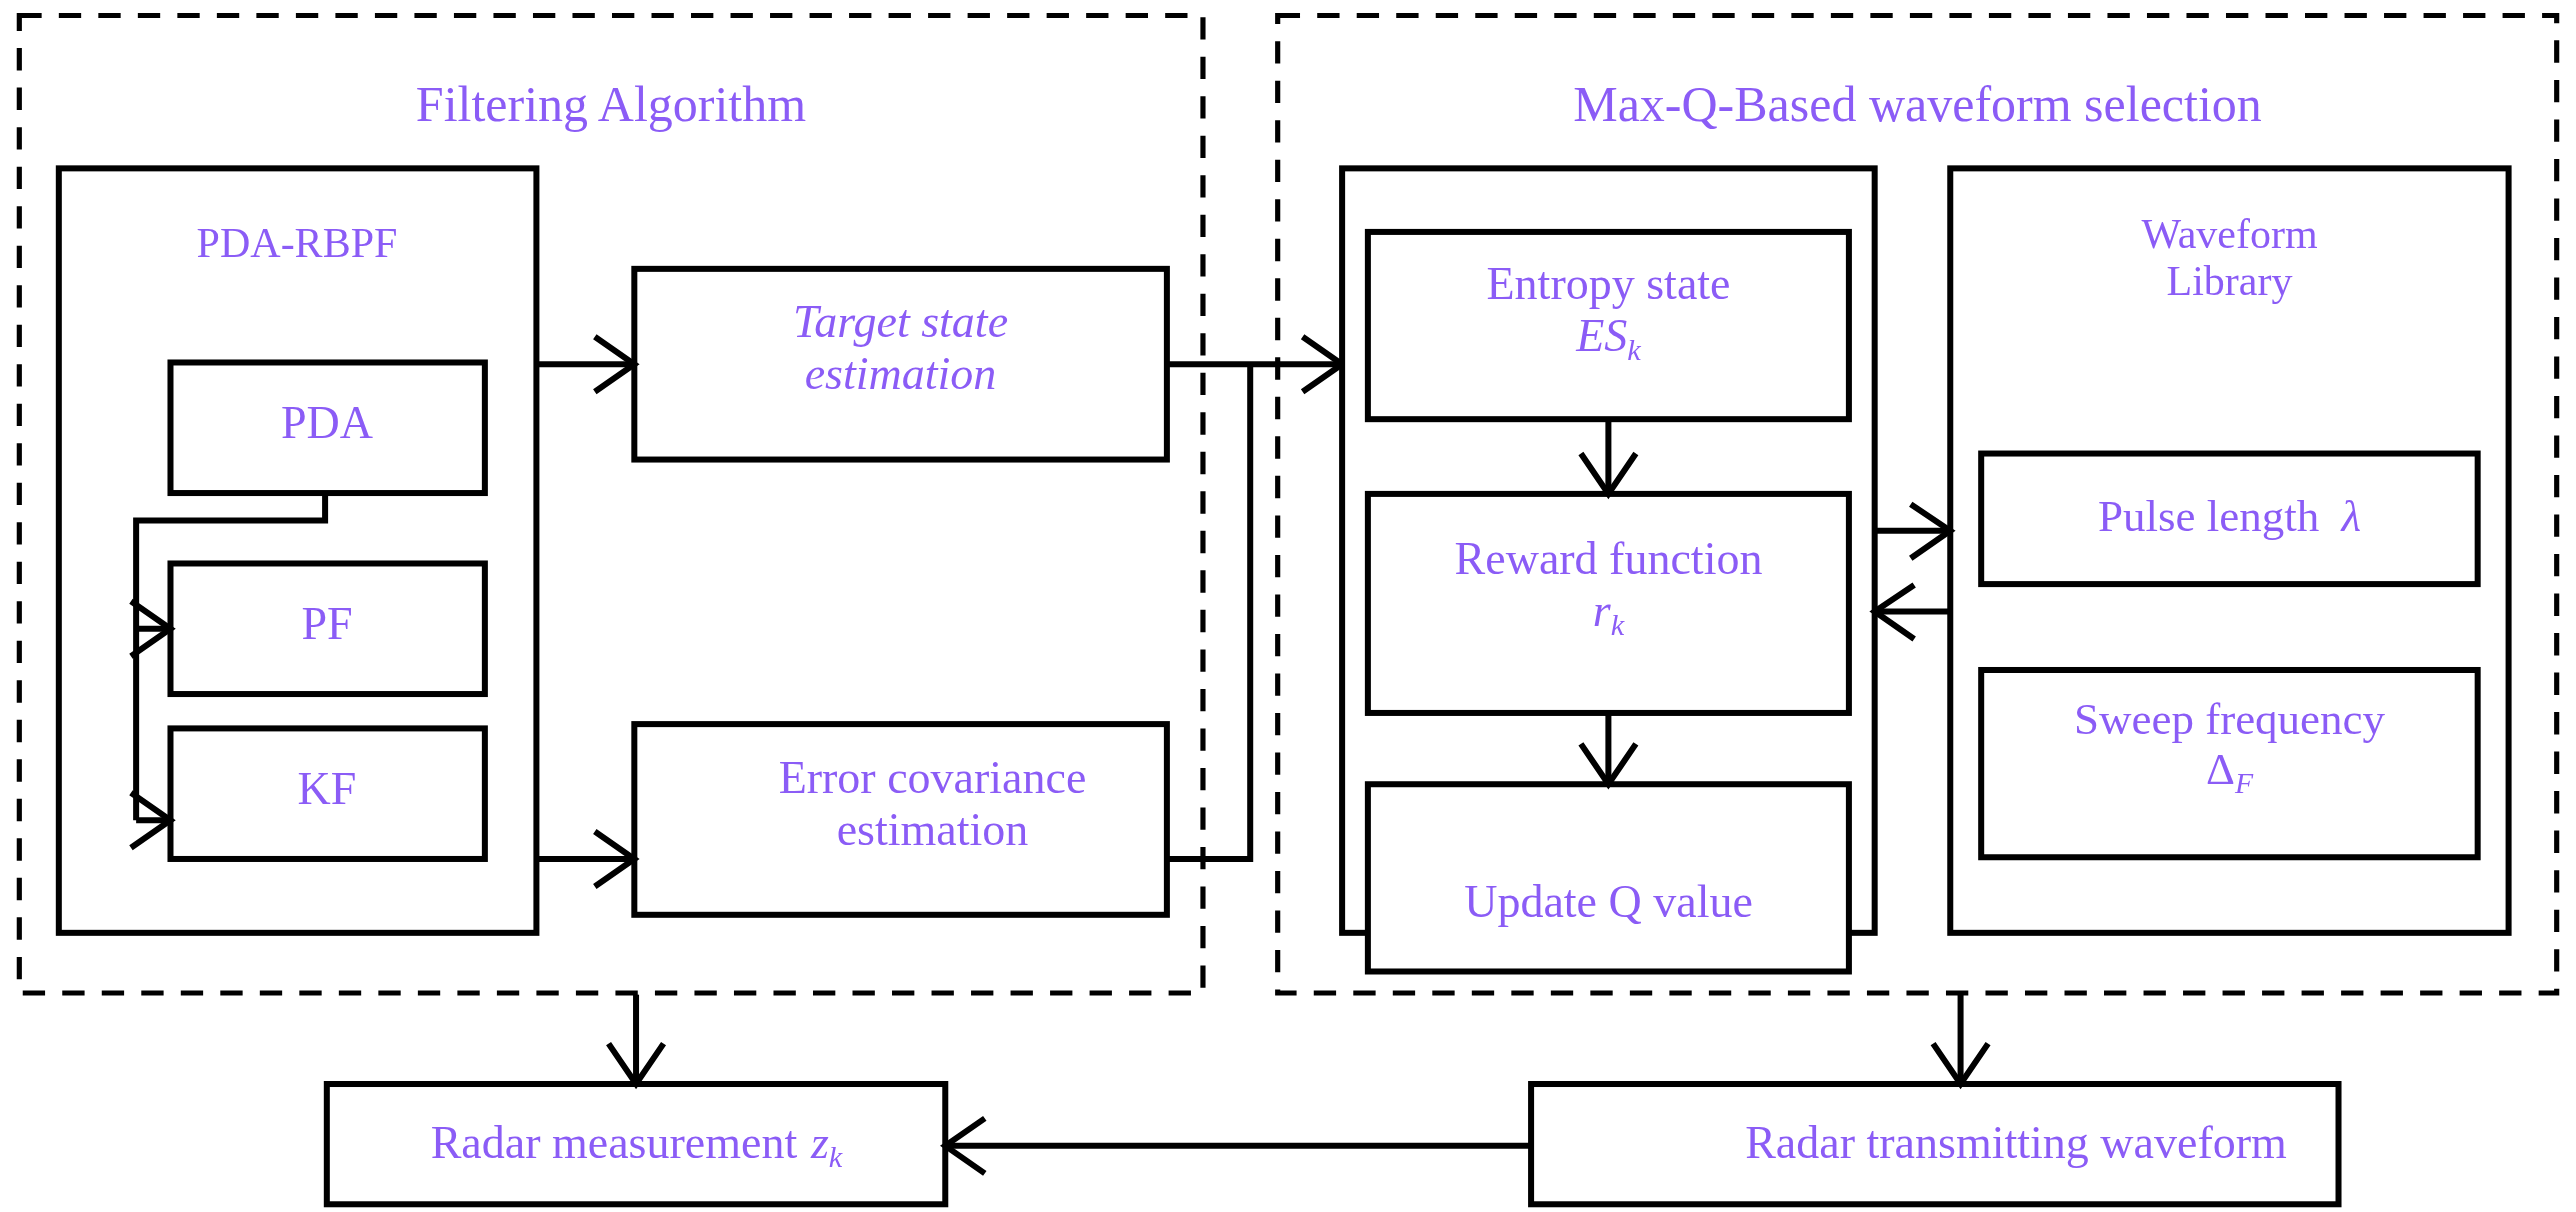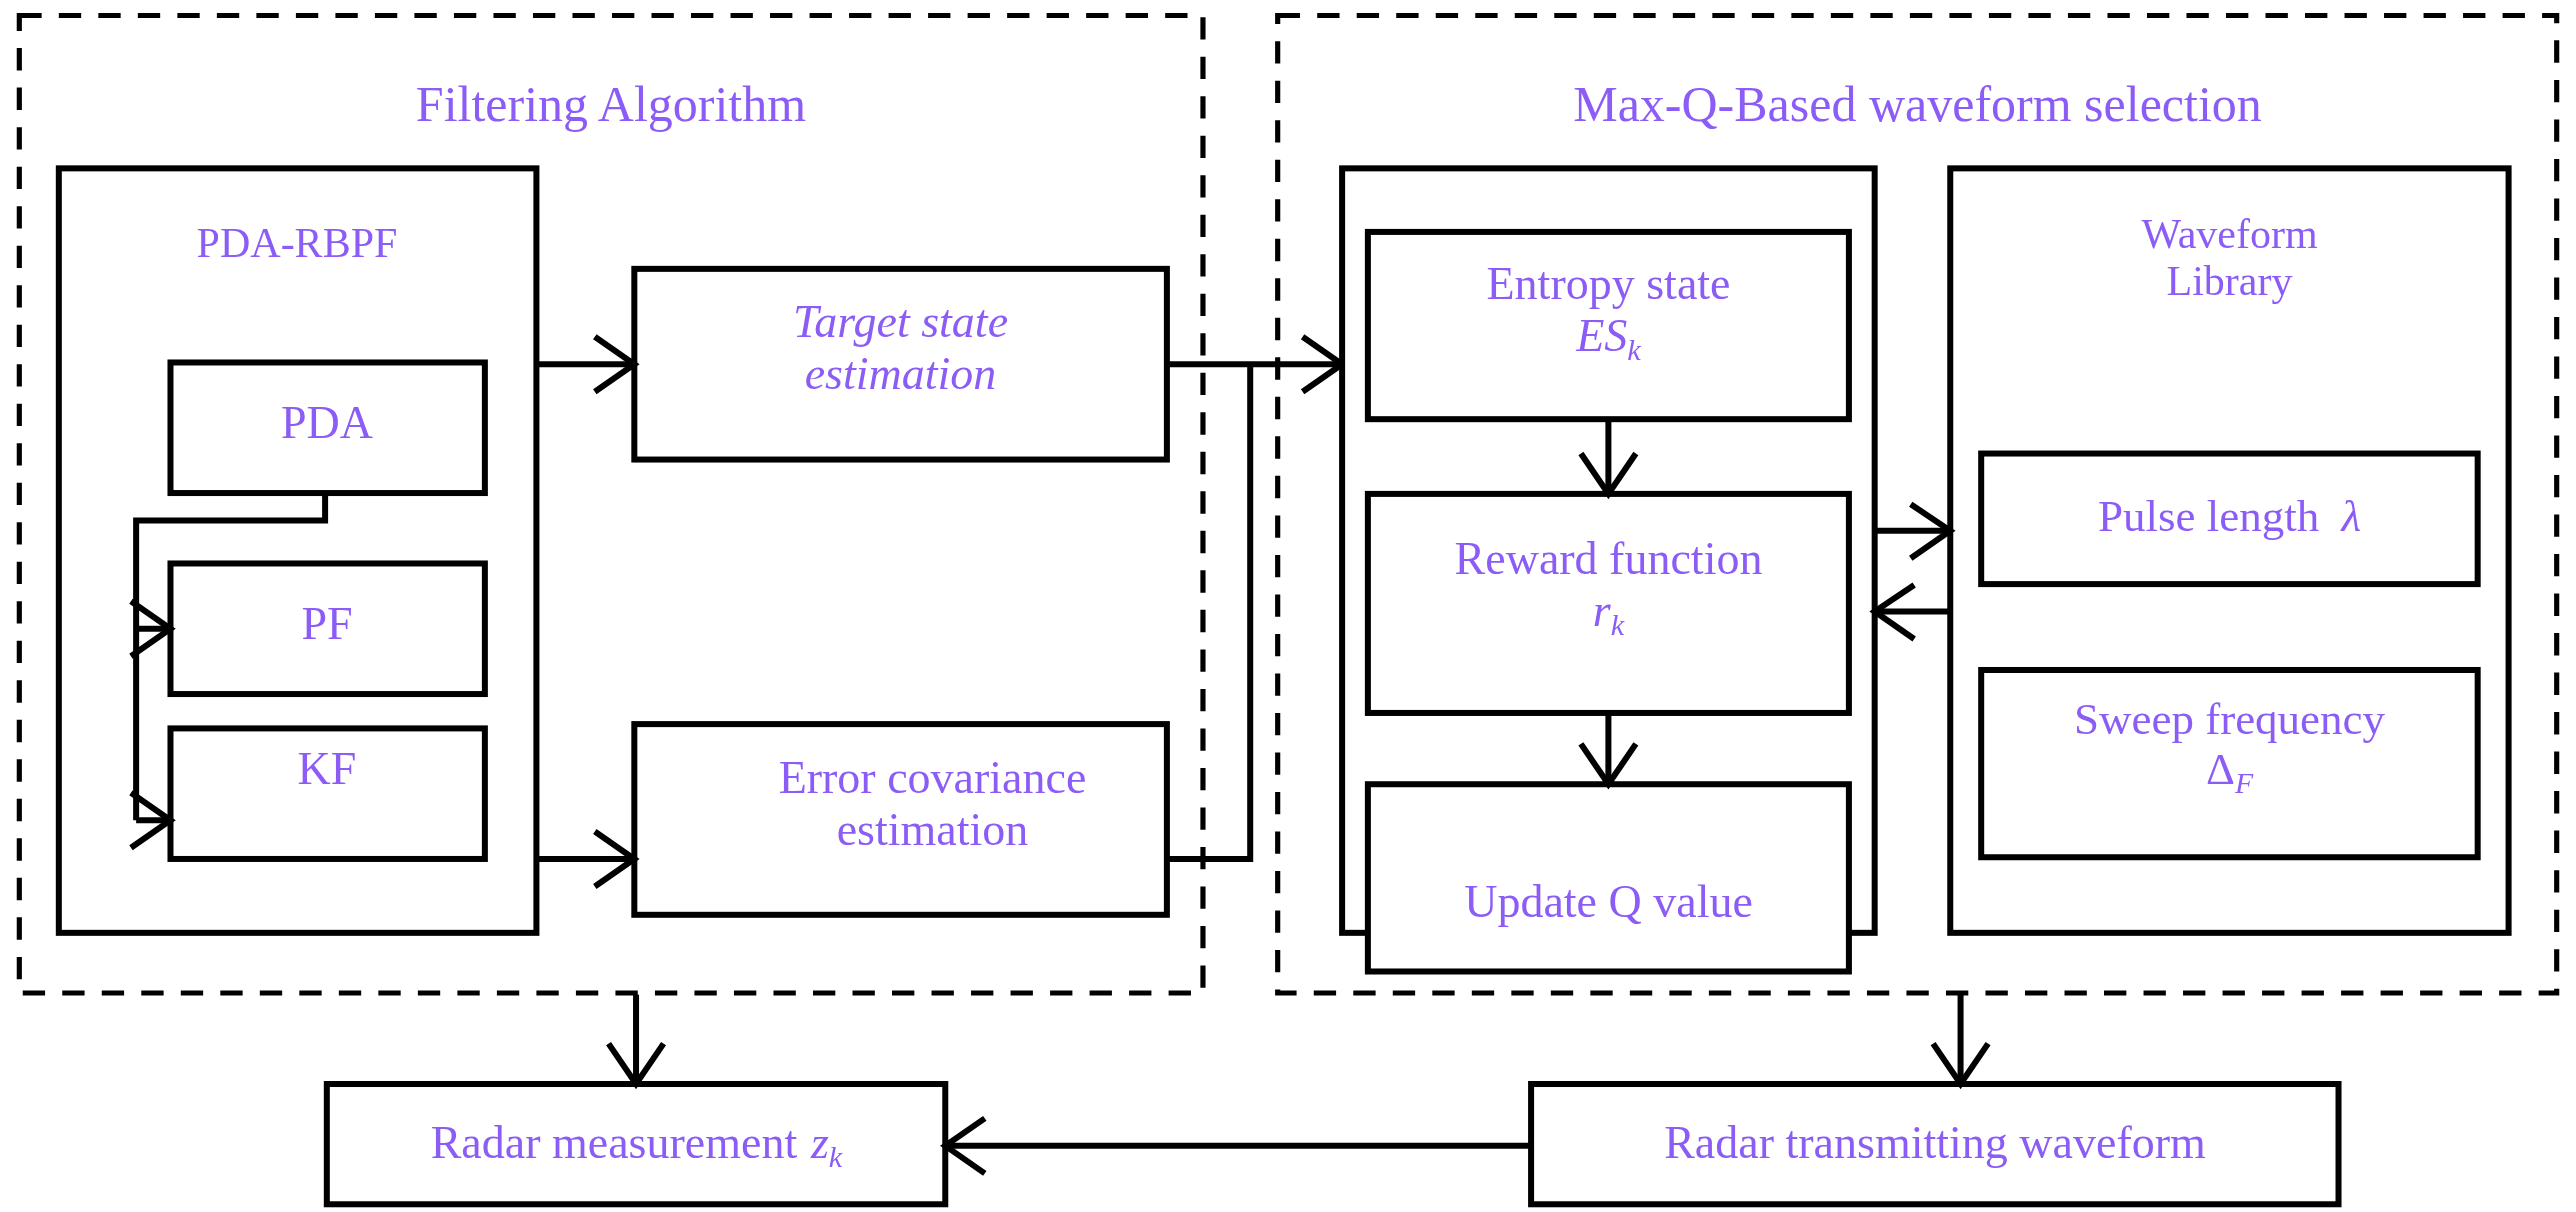--- a/index.html
+++ b/index.html
@@ -160,21 +160,21 @@
   <div class="lbl panel-title" style="left:19px; top:76px; width:1184px;">Filtering Algorithm</div>
 
   <div class="lbl panel-title" style="left:1278px; top:76px; width:1279px;">Max-Q-Based waveform selection</div>
 
   <div class="lbl box-title-lg" style="left:58px; top:220px; width:478px;">PDA-RBPF</div>
 
   <div class="lbl box-title" style="left:170px; top:397px; width:314px;">PDA</div>
 
   <div class="lbl box-title" style="left:170px; top:598px; width:314px;">PF</div>
 
-  <div class="lbl box-title" style="left:170px; top:743px; width:314px;">KF</div>
+  <div class="lbl box-title" style="left:170px; top:763px; width:314px;">KF</div>
 
   <div class="lbl box-title" style="left:634px; top:296px; width:533px;font-style:italic;">
     <div>Target state</div>
     <div>estimation</div>
   </div>
 
   <div class="lbl box-title" style="left:666px; top:752px; width:533px;">
     <div>Error covariance</div>
     <div>estimation</div>
   </div>
@@ -208,16 +208,16 @@
     <div>Sweep frequency</div>
     <div>
       <span>Δ</span><span class="sub">F</span>
     </div>
   </div>
 
   <div class="lbl box-title" style="left:327px; top:1117px; width:619px;">
     <span>Radar measurement</span><span class="mth" style="margin-left:13.7px;">z</span><span class="sub">k</span>
   </div>
 
-  <div class="lbl box-title" style="left:1531px; top:1117px; width:808px;">Radar transmitting waveform</div>
+  <div class="lbl box-title" style="left:1612px; top:1117px; width:808px;">Radar transmitting waveform</div>
 
 </div>
 
 
 </body></html>

